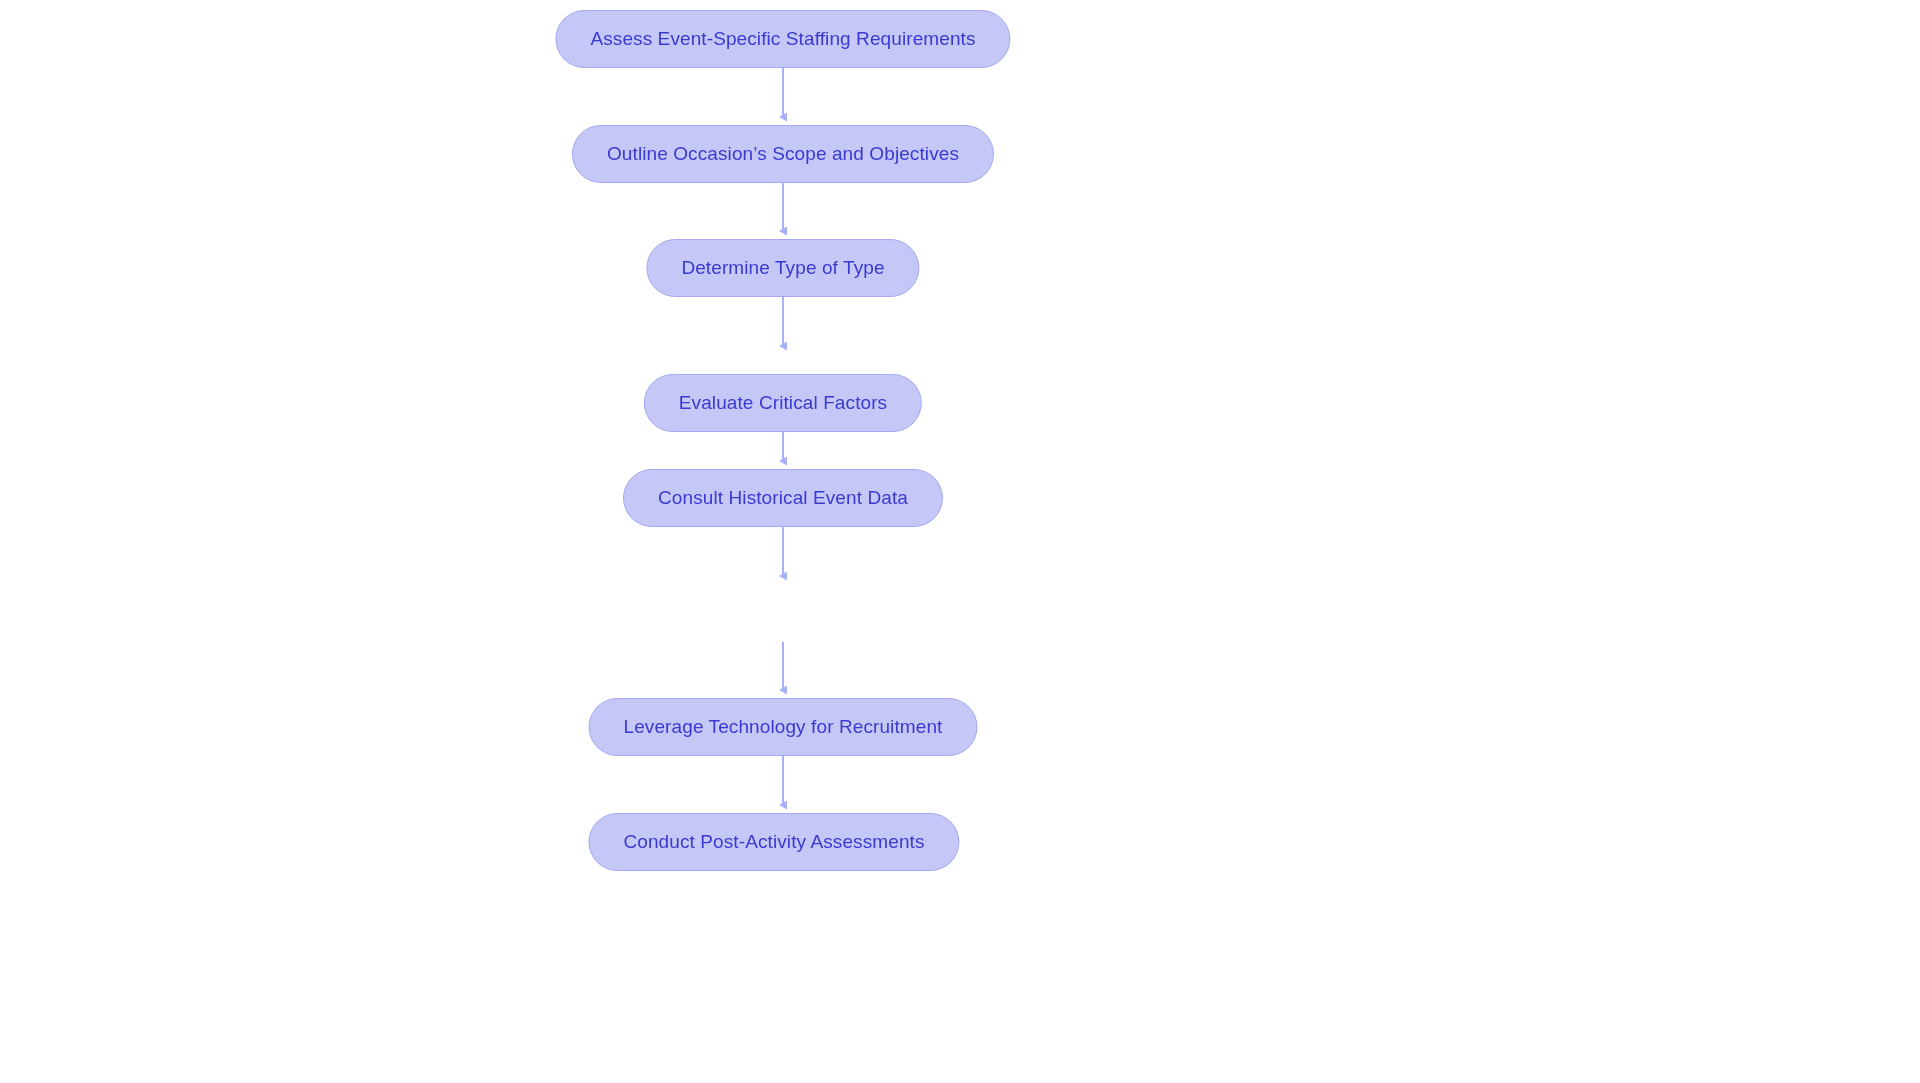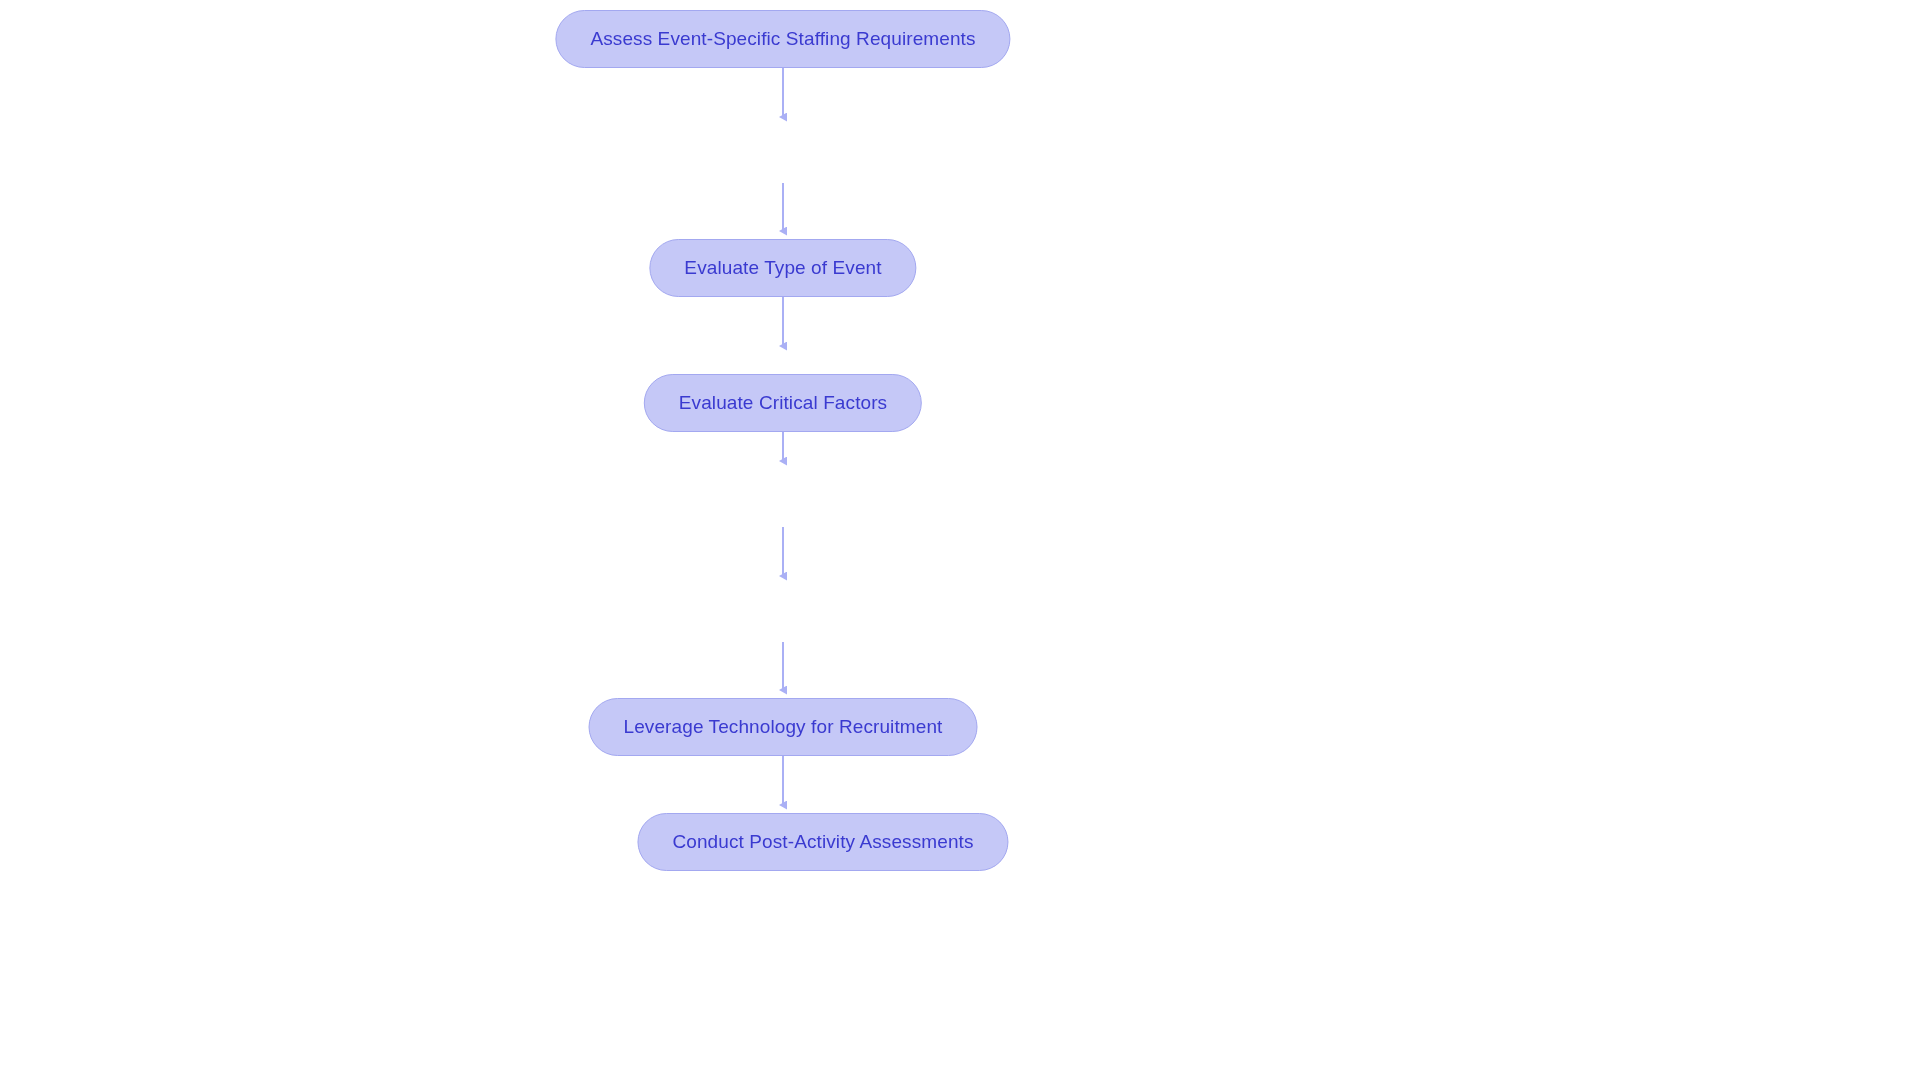--- a/index.html
+++ b/index.html
@@ -80,25 +80,27 @@
       <line x1="783" y1="527" x2="783" y2="576"></line>
       <line x1="783" y1="642" x2="783" y2="690"></line>
       <line x1="783" y1="756" x2="783" y2="805"></line>
     </g>
   </svg>
 
   <div id="node-chain">
 
     <div class="flow-node" style="left:783px; top:10px;">Assess Event-Specific Staffing Requirements</div>
 
+    <div class="flow-node" style="left:783px; top:125px;">Outline Occasion’s Scope and Objectives</div>
 
-    <div class="flow-node" style="left:783px; top:239px;">Evaluate Type of Event</div>
+    <div class="flow-node" style="left:783px; top:239px;">Determine Type of Type</div>
 
     <div class="flow-node" style="left:783px; top:374px;">Evaluate Critical Factors</div>
 
+    <div class="flow-node" style="left:783px; top:469px;">Consult Historical Event Data</div>
 
 
     <div class="flow-node" style="left:783px; top:698px;">Leverage Technology for Recruitment</div>
 
-    <div class="flow-node" style="left:823px; top:813px;">Conduct Post-Activity Assessments</div>
+    <div class="flow-node" style="left:774px; top:813px;">Conduct Post-Activity Assessments</div>
 
   </div>
 </div>
 
 </body></html>

